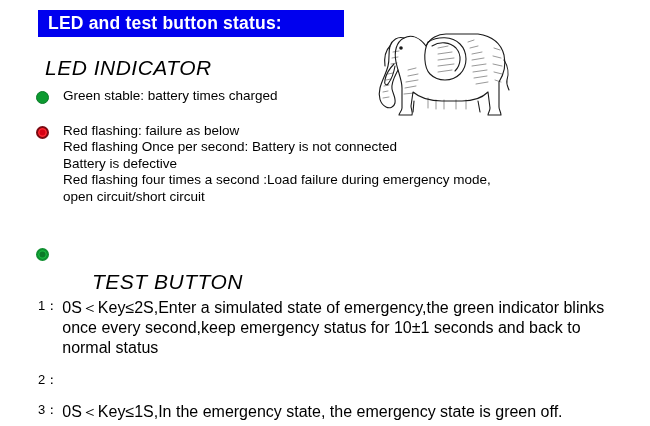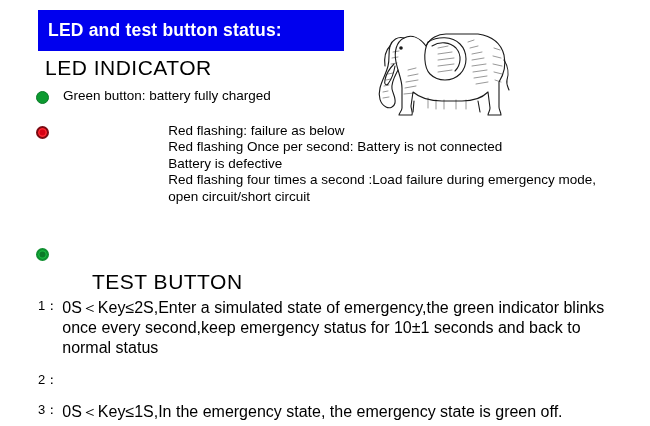--- a/index.html
+++ b/index.html
@@ -19,40 +19,41 @@
     position: relative;
     width: 650px;
     height: 426px;
   }
   
   .title-banner {
     position: absolute;
     left: 38px;
     top: 10px;
     width: 306px;
-    height: 41px;
+    height: 27px;
     background: #0000ee;
     display: flex;
     align-items: center;
     padding-left: 10px;
     box-sizing: border-box;
   }
   .title-banner .title-text {
     color: #ffffff;
     font-weight: bold;
     font-size: 17.5px;
     letter-spacing: 0.2px;
     white-space: nowrap;
   }
   
   .heading {
     position: absolute;
     font-size: 21px;
     letter-spacing: 0.5px;
     white-space: nowrap;
+    font-style: italic;
   }
   #led-heading { left: 45px; top: 56px; }
   #test-heading { left: 45px; top: 270px; margin-left: 47px; }
 
   
   .led-list {
     position: absolute;
     left: 36px;
     top: 88px;
     width: 560px;
@@ -85,21 +86,21 @@
     background: #d70012;
     border: 2px solid #7a0a12;
     box-shadow: inset 0 0 0 1.5px #ff2a33;
   }
   .led-text {
     font-size: 13.5px;
     line-height: 16.5px;
     white-space: pre-line;
   }
   .led-row.wide-gap { margin-bottom: 18px; }
-  .led-row.big-gap { margin-bottom: 40px; justify-content: space-between; }
+  .led-row.big-gap { margin-bottom: 40px; }
 
   
   .test-list {
     position: absolute;
     left: 38px;
     top: 298px;
     width: 590px;
   }
   .test-row {
     display: flex;
@@ -171,21 +172,21 @@
     </svg>
   </div>
 
   <div class="heading" id="led-heading">LED  INDICATOR</div>
 
   <div class="led-list">
 
 
     <div class="led-row wide-gap">
       <span class="led-dot green-solid"></span>
-      <span class="led-text">Green button: battery fully charged</span>
+      <span class="led-text">Green stable: battery times charged</span>
     </div>
 
     <div class="led-row big-gap">
       <span class="led-dot red"></span>
       <span class="led-text">Red flashing: failure as below
 Red flashing Once per second: Battery is not connected
 Battery is defective
 Red flashing four times a second :Load failure during emergency mode,
 open circuit/short circuit</span>
     </div>

